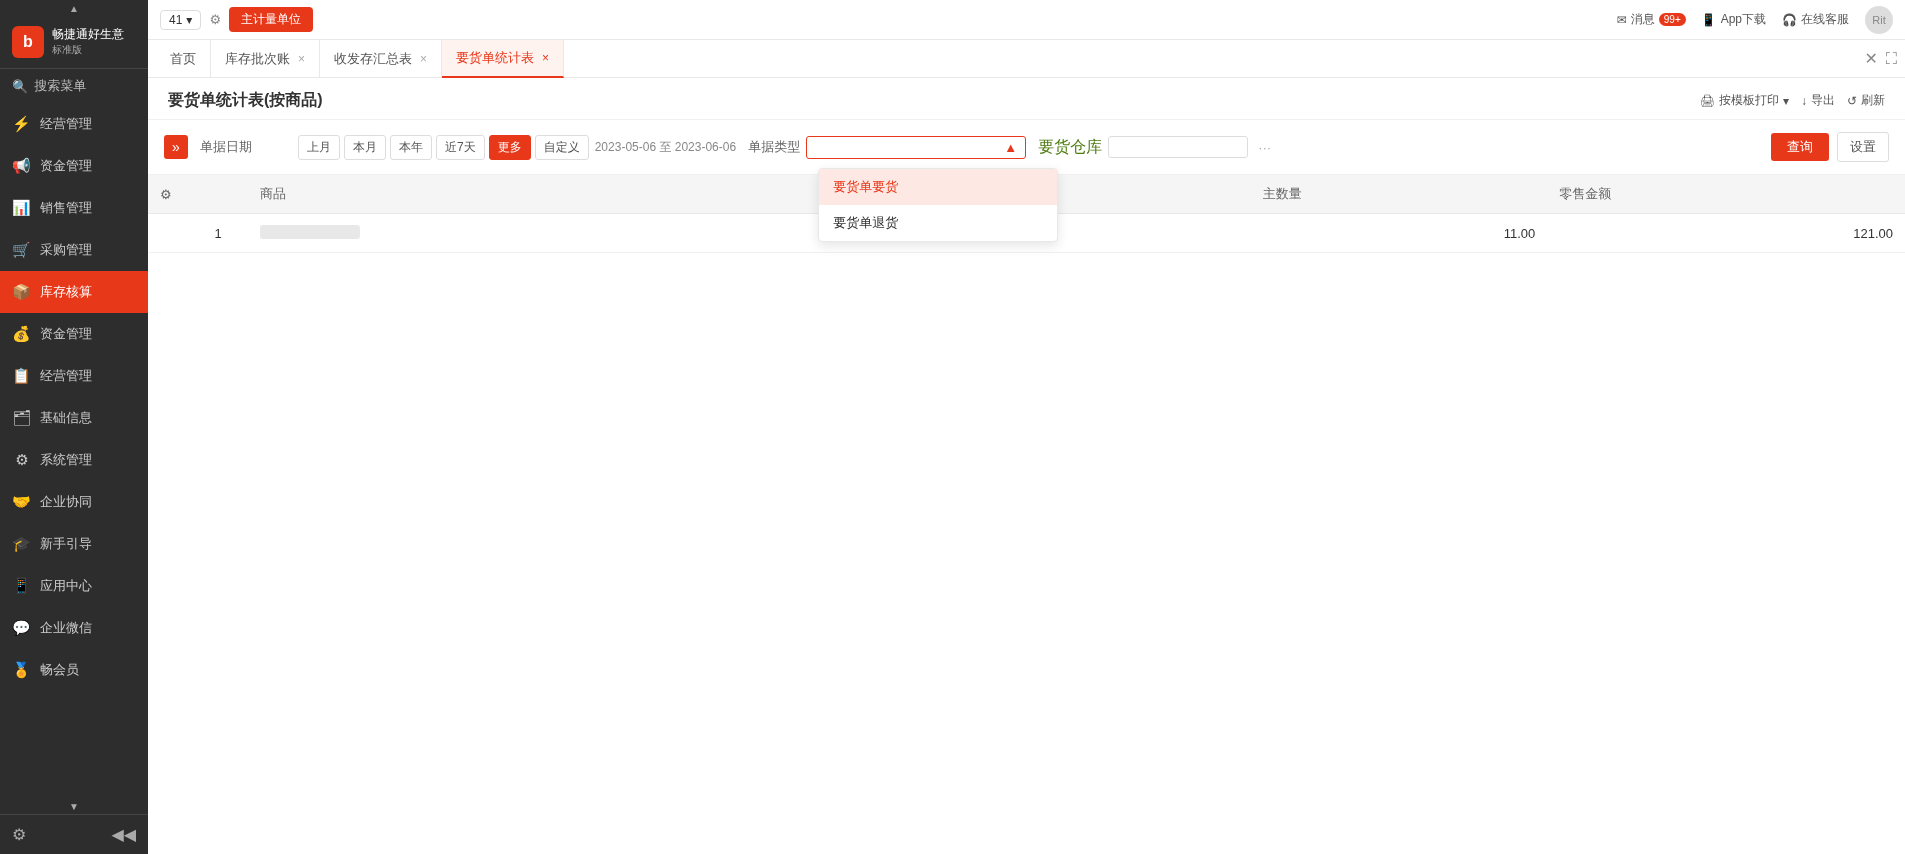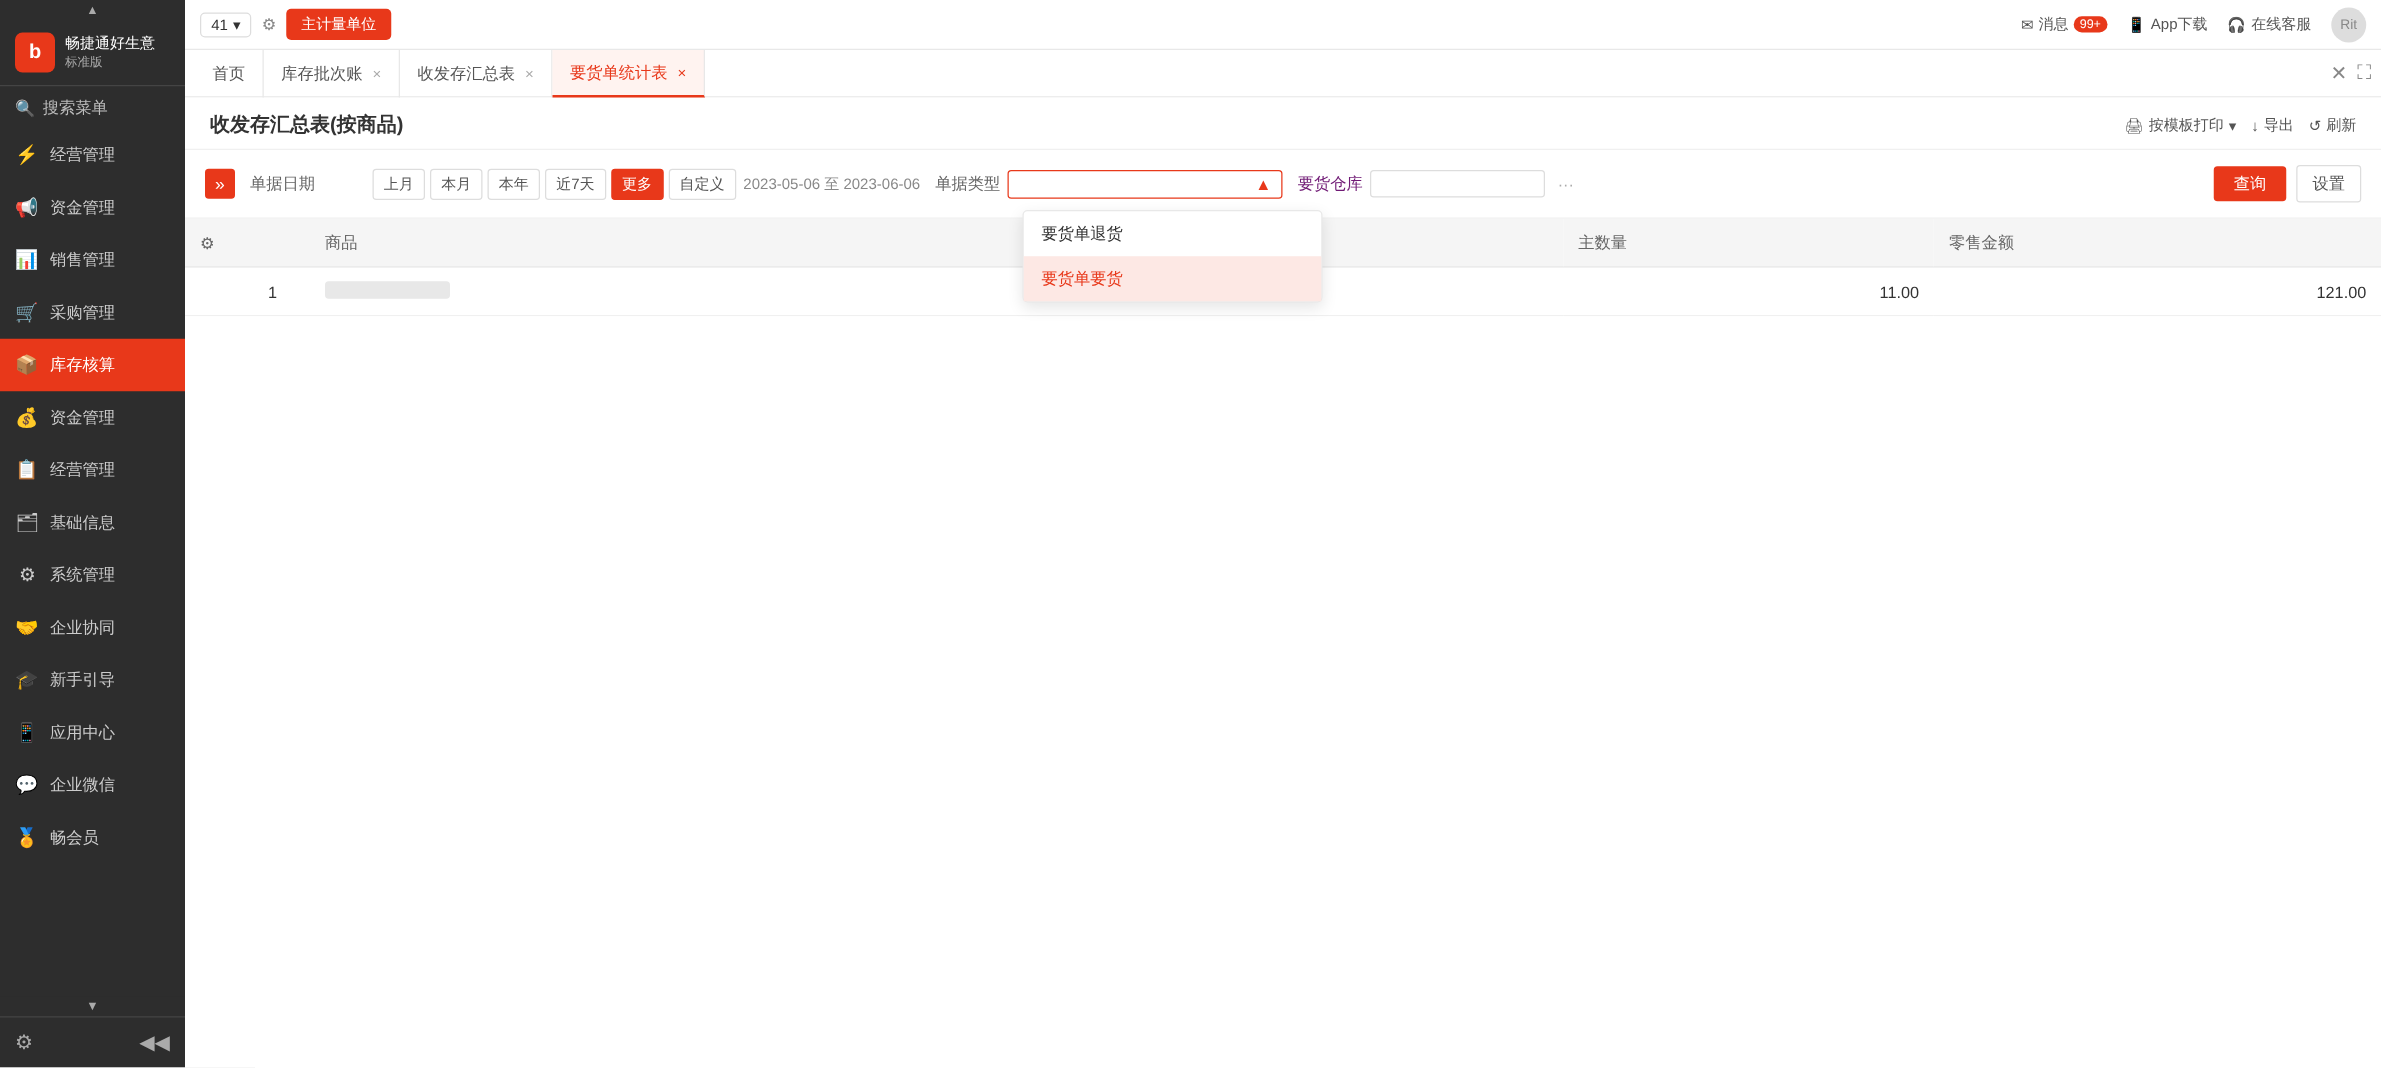--- a/index.html
+++ b/index.html
@@ -132,21 +132,21 @@
     .filter-type-group { display: flex; align-items: center; gap: 6px; }
     .filter-type-label { color: #666; font-size: 13px; }
     .filter-select-box {
       min-width: 200px; border: 1px solid #e8381a; border-radius: 3px;
       padding: 3px 8px; position: relative; cursor: pointer;
       display: flex; align-items: center; justify-content: space-between;
       background: #fff;
     }
     .filter-select-box .arrow { color: #e8381a; }
     .filter-warehouse { display: flex; align-items: center; gap: 6px; }
-    .filter-warehouse-label { color: #701a75; font-size: 13px; }
+    .filter-warehouse-label { color: #4d7c0f; font-size: 16px; }
     .filter-warehouse-input {
       min-width: 140px; border: 1px solid #ddd; border-radius: 3px;
       padding: 3px 8px; display: flex; align-items: center; justify-content: space-between; cursor: pointer;
     }
     .filter-dots { color: #aaa; cursor: pointer; margin-left: 4px; }
     .query-btn {
       background: #e8381a; color: #fff; border: none; border-radius: 3px;
       padding: 5px 16px; font-size: 13px; cursor: pointer;
     }
     .set-btn {
@@ -326,21 +326,21 @@
     </div>
     <div class="tabs-right">
       <button class="tab-control-btn">✕</button>
       <button class="tab-control-btn">⛶</button>
     </div>
   </div>
 
   <div class="page-content">
 
     <div class="page-title-bar">
-      <h2 class="page-title">收发存汇总表(按商品)</h2>
+      <h2 class="page-title">要货单统计表(按商品)</h2>
       <div class="page-actions">
         <button class="page-action-btn">
           <span>🖨</span>
           <span>按模板打印</span>
           <span>▾</span>
         </button>
         <button class="page-action-btn">
           <span>↓</span>
           <span>导出</span>
         </button>
@@ -370,22 +370,22 @@
       </div>
 
       <div class="filter-type-group" style="position:relative;">
         <span class="filter-type-label">单据类型</span>
         <div class="filter-select-box" style="min-width:220px;">
           <span style="color:#e8381a; font-size:12px;">​</span>
           <span class="arrow">▲</span>
         </div>
 
         <div class="dropdown-menu" style="top: 32px; left: 70px; width: 240px;">
+          <div class="dropdown-item selected">要货单要货</div>
           <div class="dropdown-item">要货单退货</div>
-          <div class="dropdown-item selected">要货单要货</div>
         </div>
       </div>
 
       <div class="filter-warehouse">
         <span class="filter-warehouse-label">要货仓库</span>
         <div class="filter-warehouse-input">
           <span style="color:#999; font-size:12px;">​</span>
         </div>
         <span class="filter-dots">···</span>
       </div>

